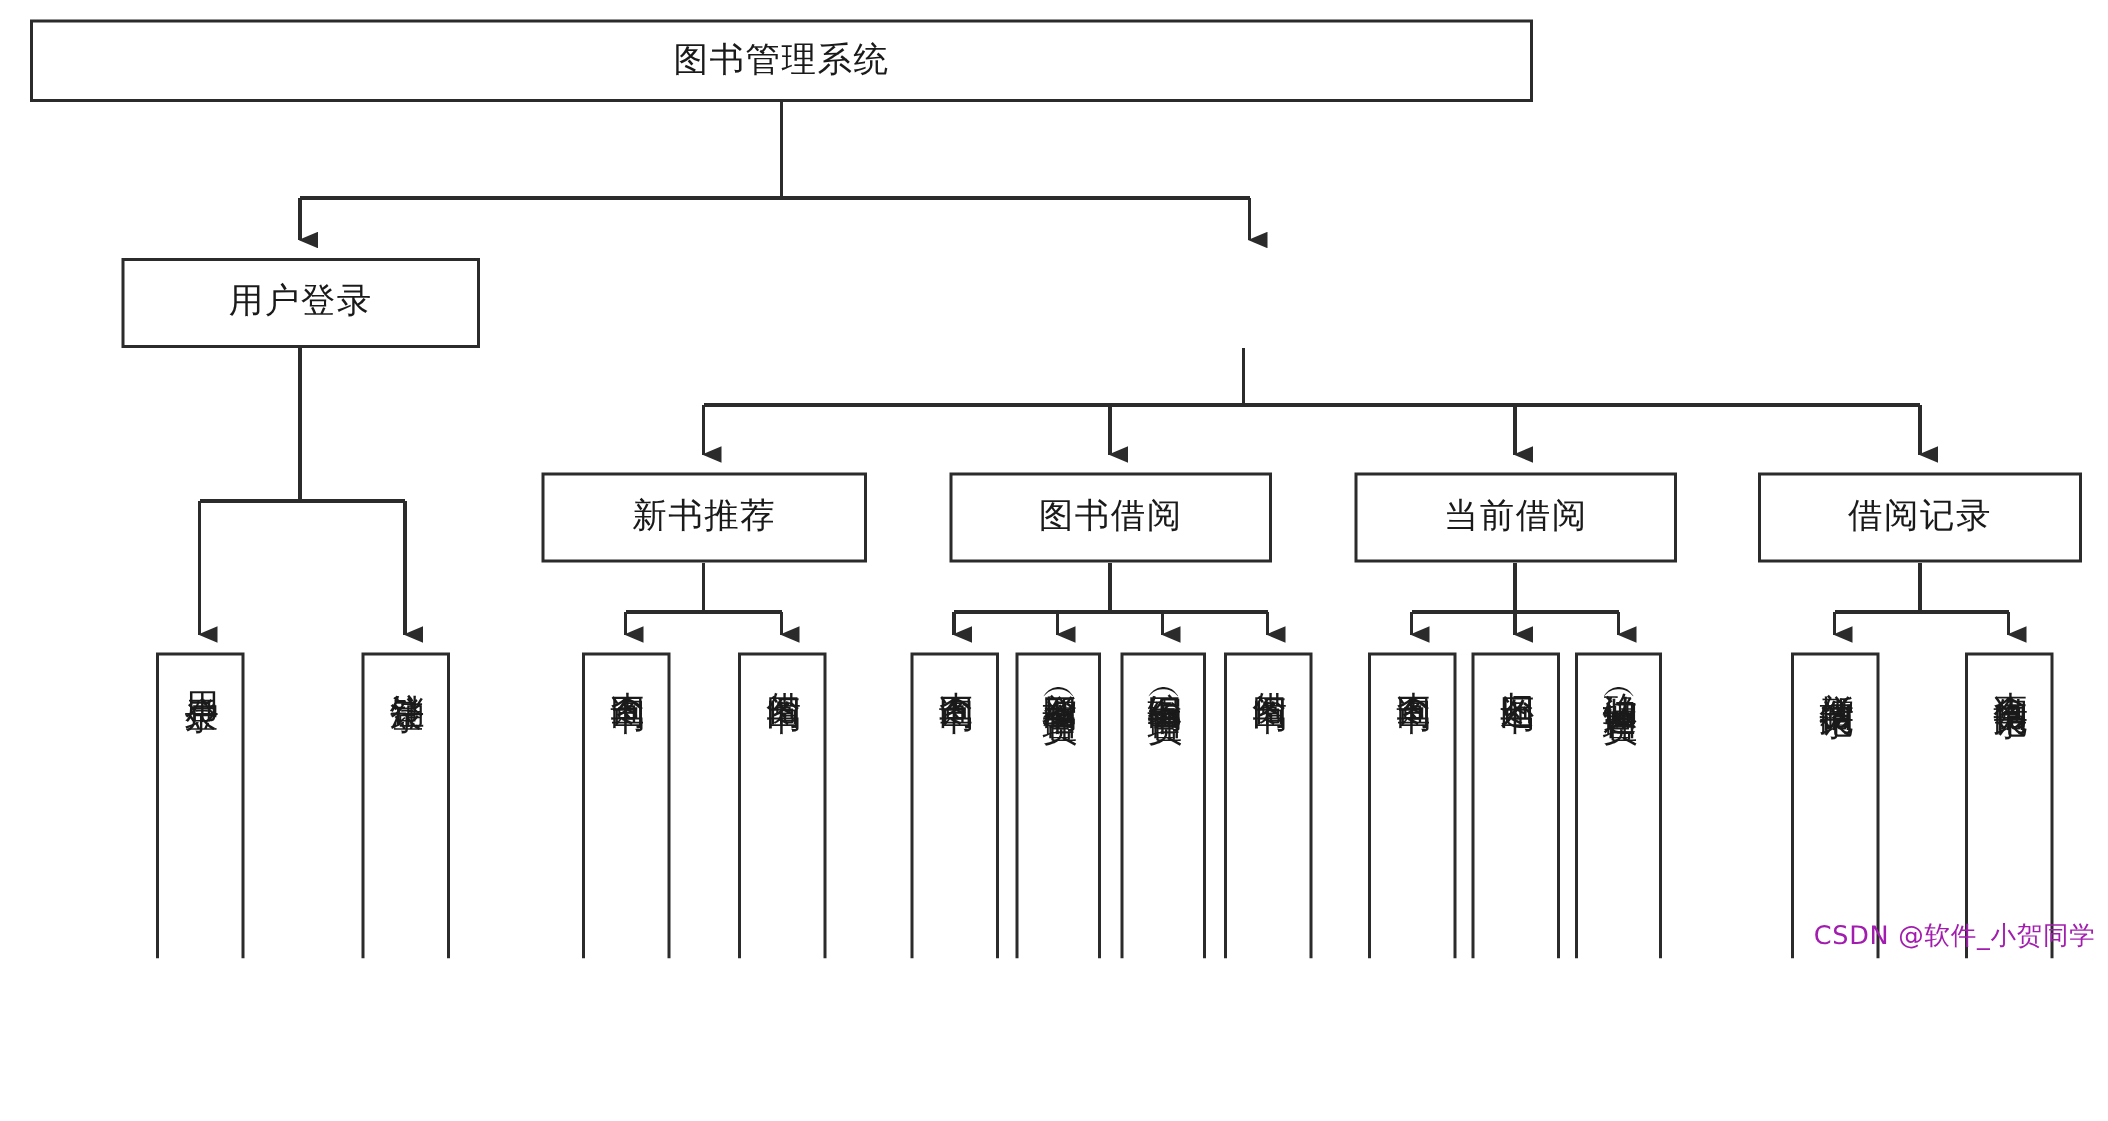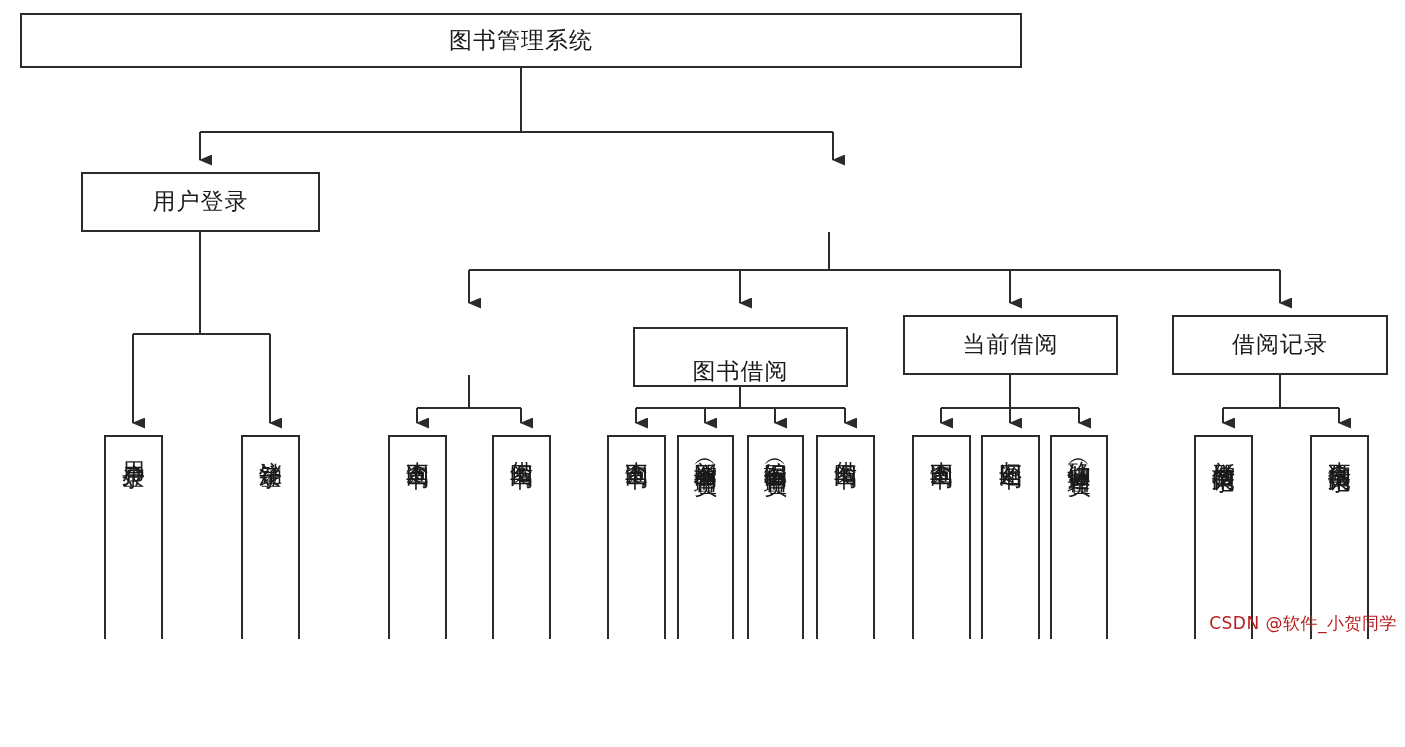--- a/index.html
+++ b/index.html
@@ -51,21 +51,21 @@
   }
   .node .lbl {
     display: block;
     white-space: nowrap;
   }
   #watermark {
     position: absolute;
     right: 8px;
     bottom: 4px;
     font-size: 17px;
-    color: #b91c1c;
+    color: #a21caf;
     letter-spacing: 0.5px;
     white-space: nowrap;
     user-select: none;
   }
 </style>
 </head>
 <body>
 
 <div id="canvas">
 
@@ -121,22 +121,25 @@
 
   <div class="node horiz" style="left:20px; top:13px; width:1002px; height:55px;">
     <span class="lbl">图书管理系统</span>
   </div>
 
   <div class="node horiz" style="left:81px; top:172px; width:239px; height:60px;">
     <span class="lbl">用户登录</span>
   </div>
 
 
-
-  <div class="node horiz" style="left:633px; top:327px; width:215px; height:60px;align-items:flex-end;">
+  <div class="node horiz" style="left:361px; top:315px; width:217px; height:60px;">
+    <span class="lbl">新书推荐</span>
+  </div>
+
+  <div class="node horiz" style="left:633px; top:315px; width:215px; height:60px;">
     <span class="lbl">图书借阅</span>
   </div>
 
   <div class="node horiz" style="left:903px; top:315px; width:215px; height:60px;">
     <span class="lbl">当前借阅</span>
   </div>
 
   <div class="node horiz" style="left:1172px; top:315px; width:216px; height:60px;align-items:center;">
     <span class="lbl">借阅记录</span>
   </div>

